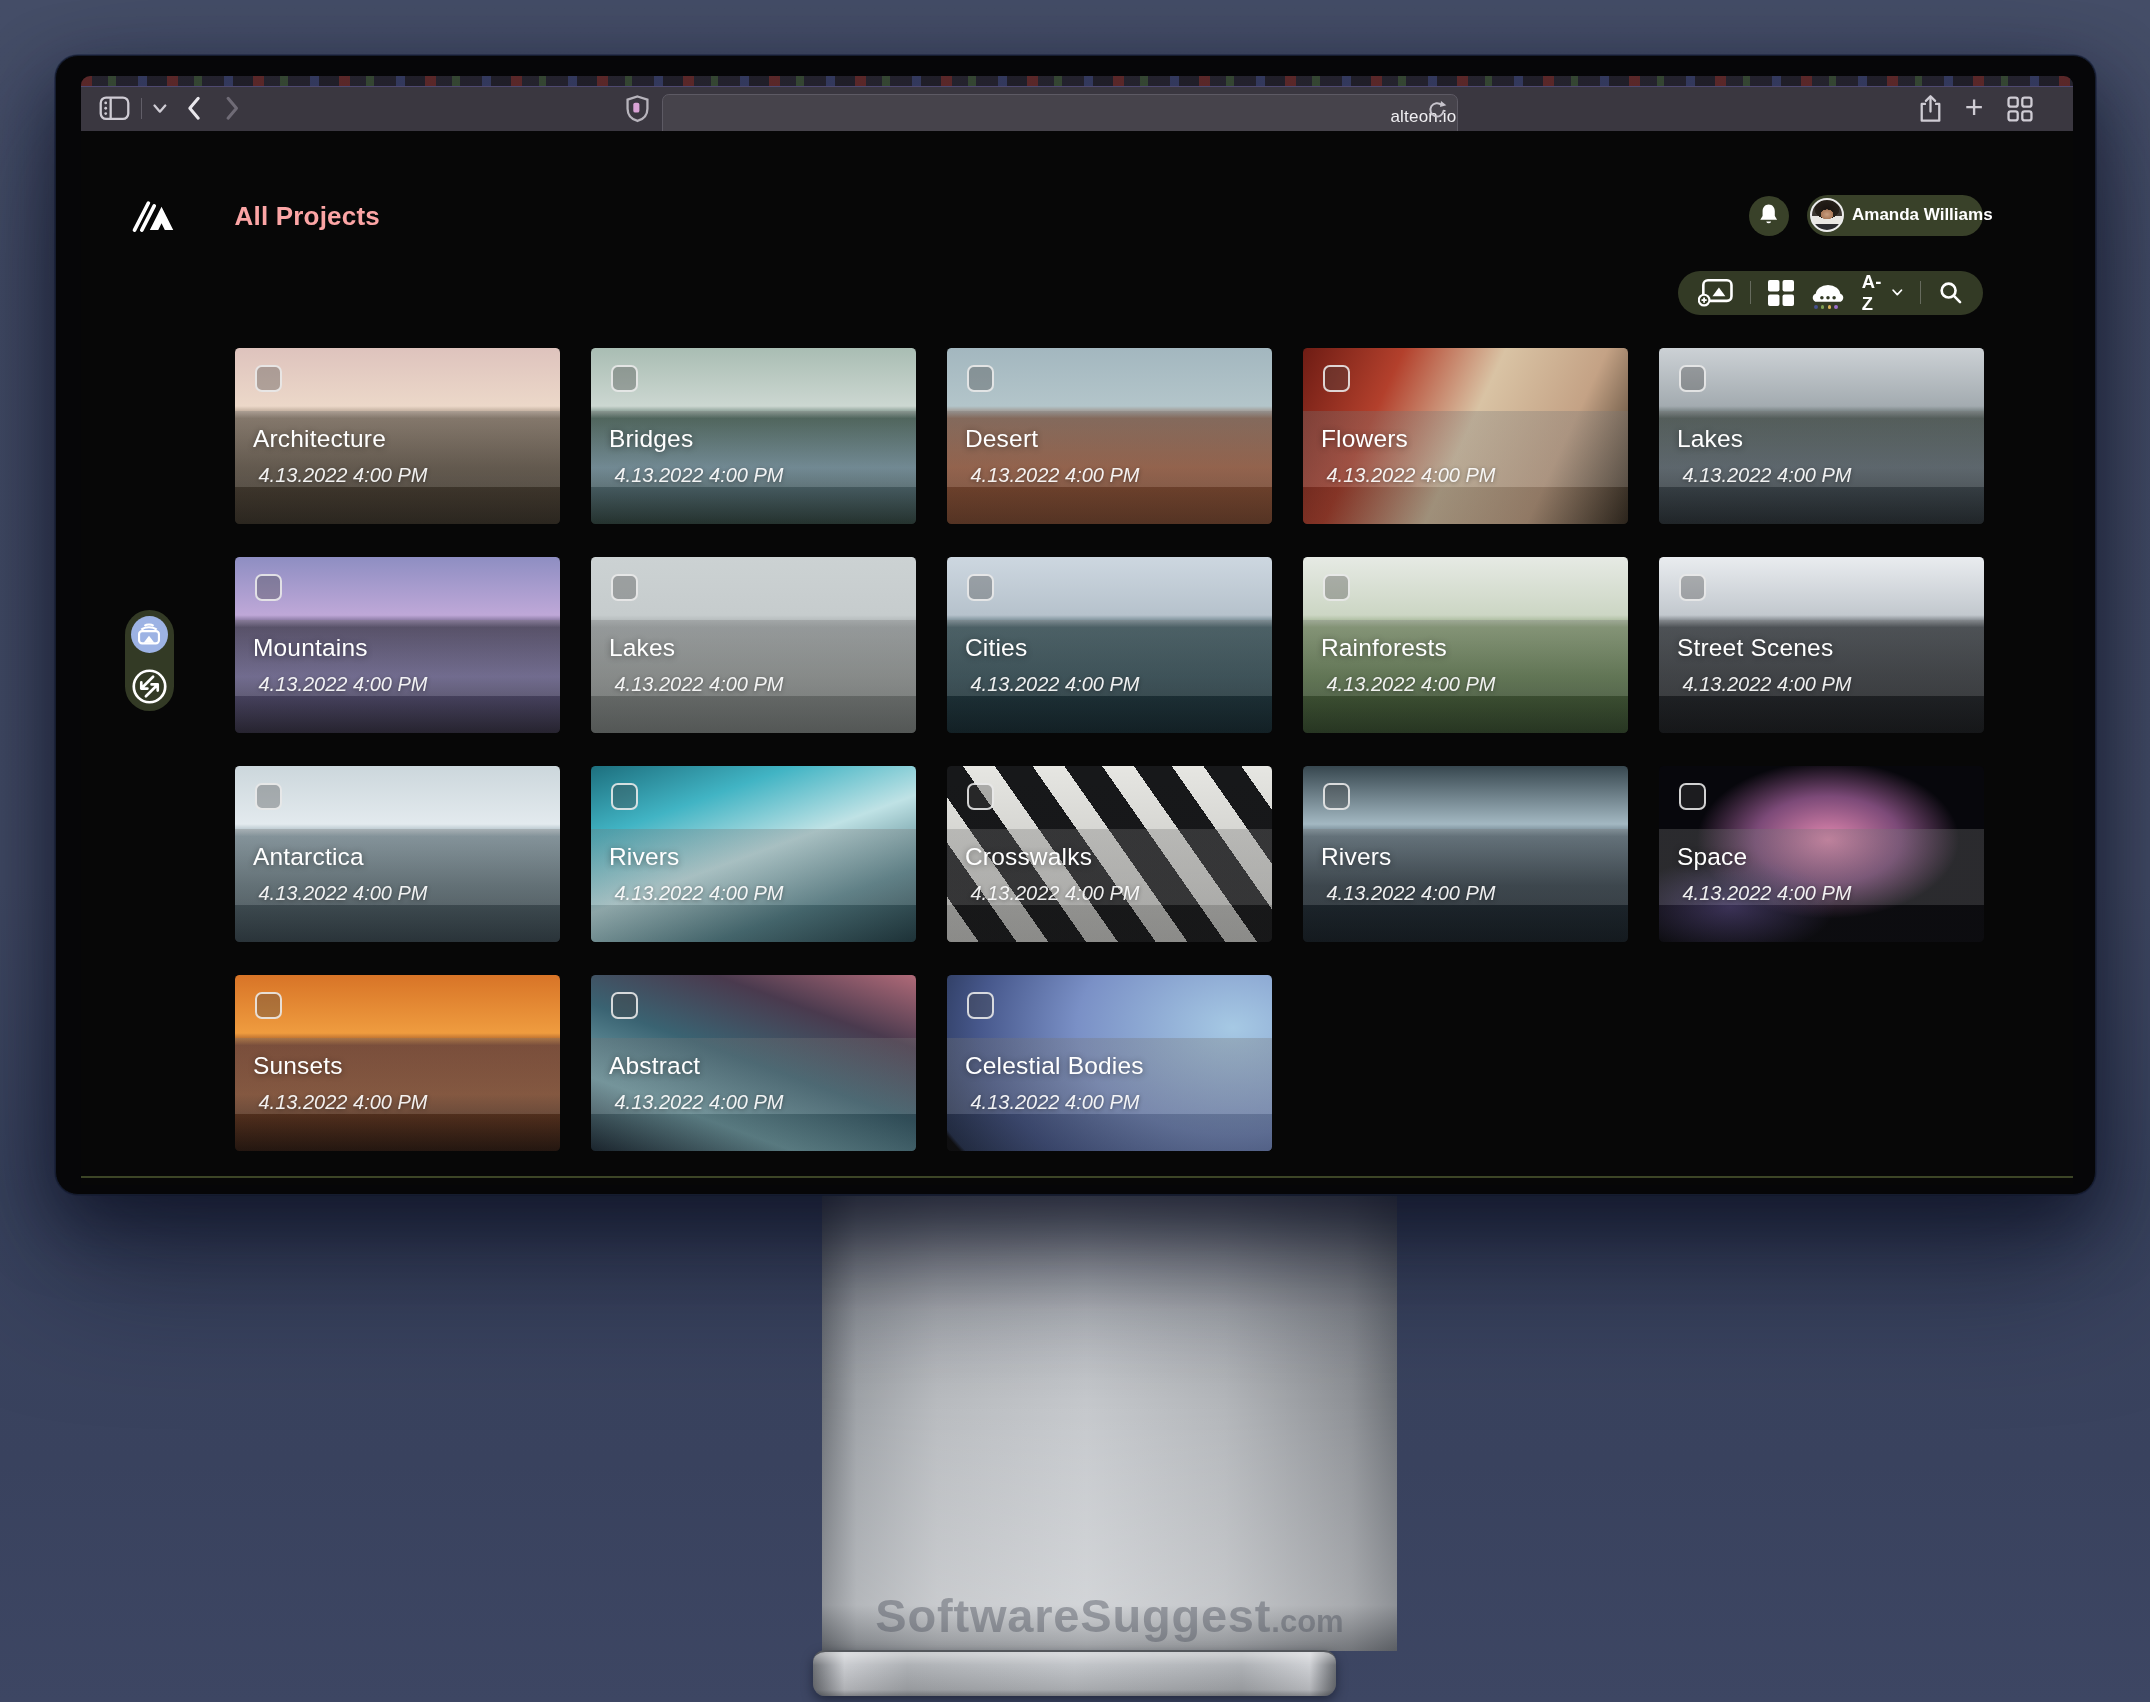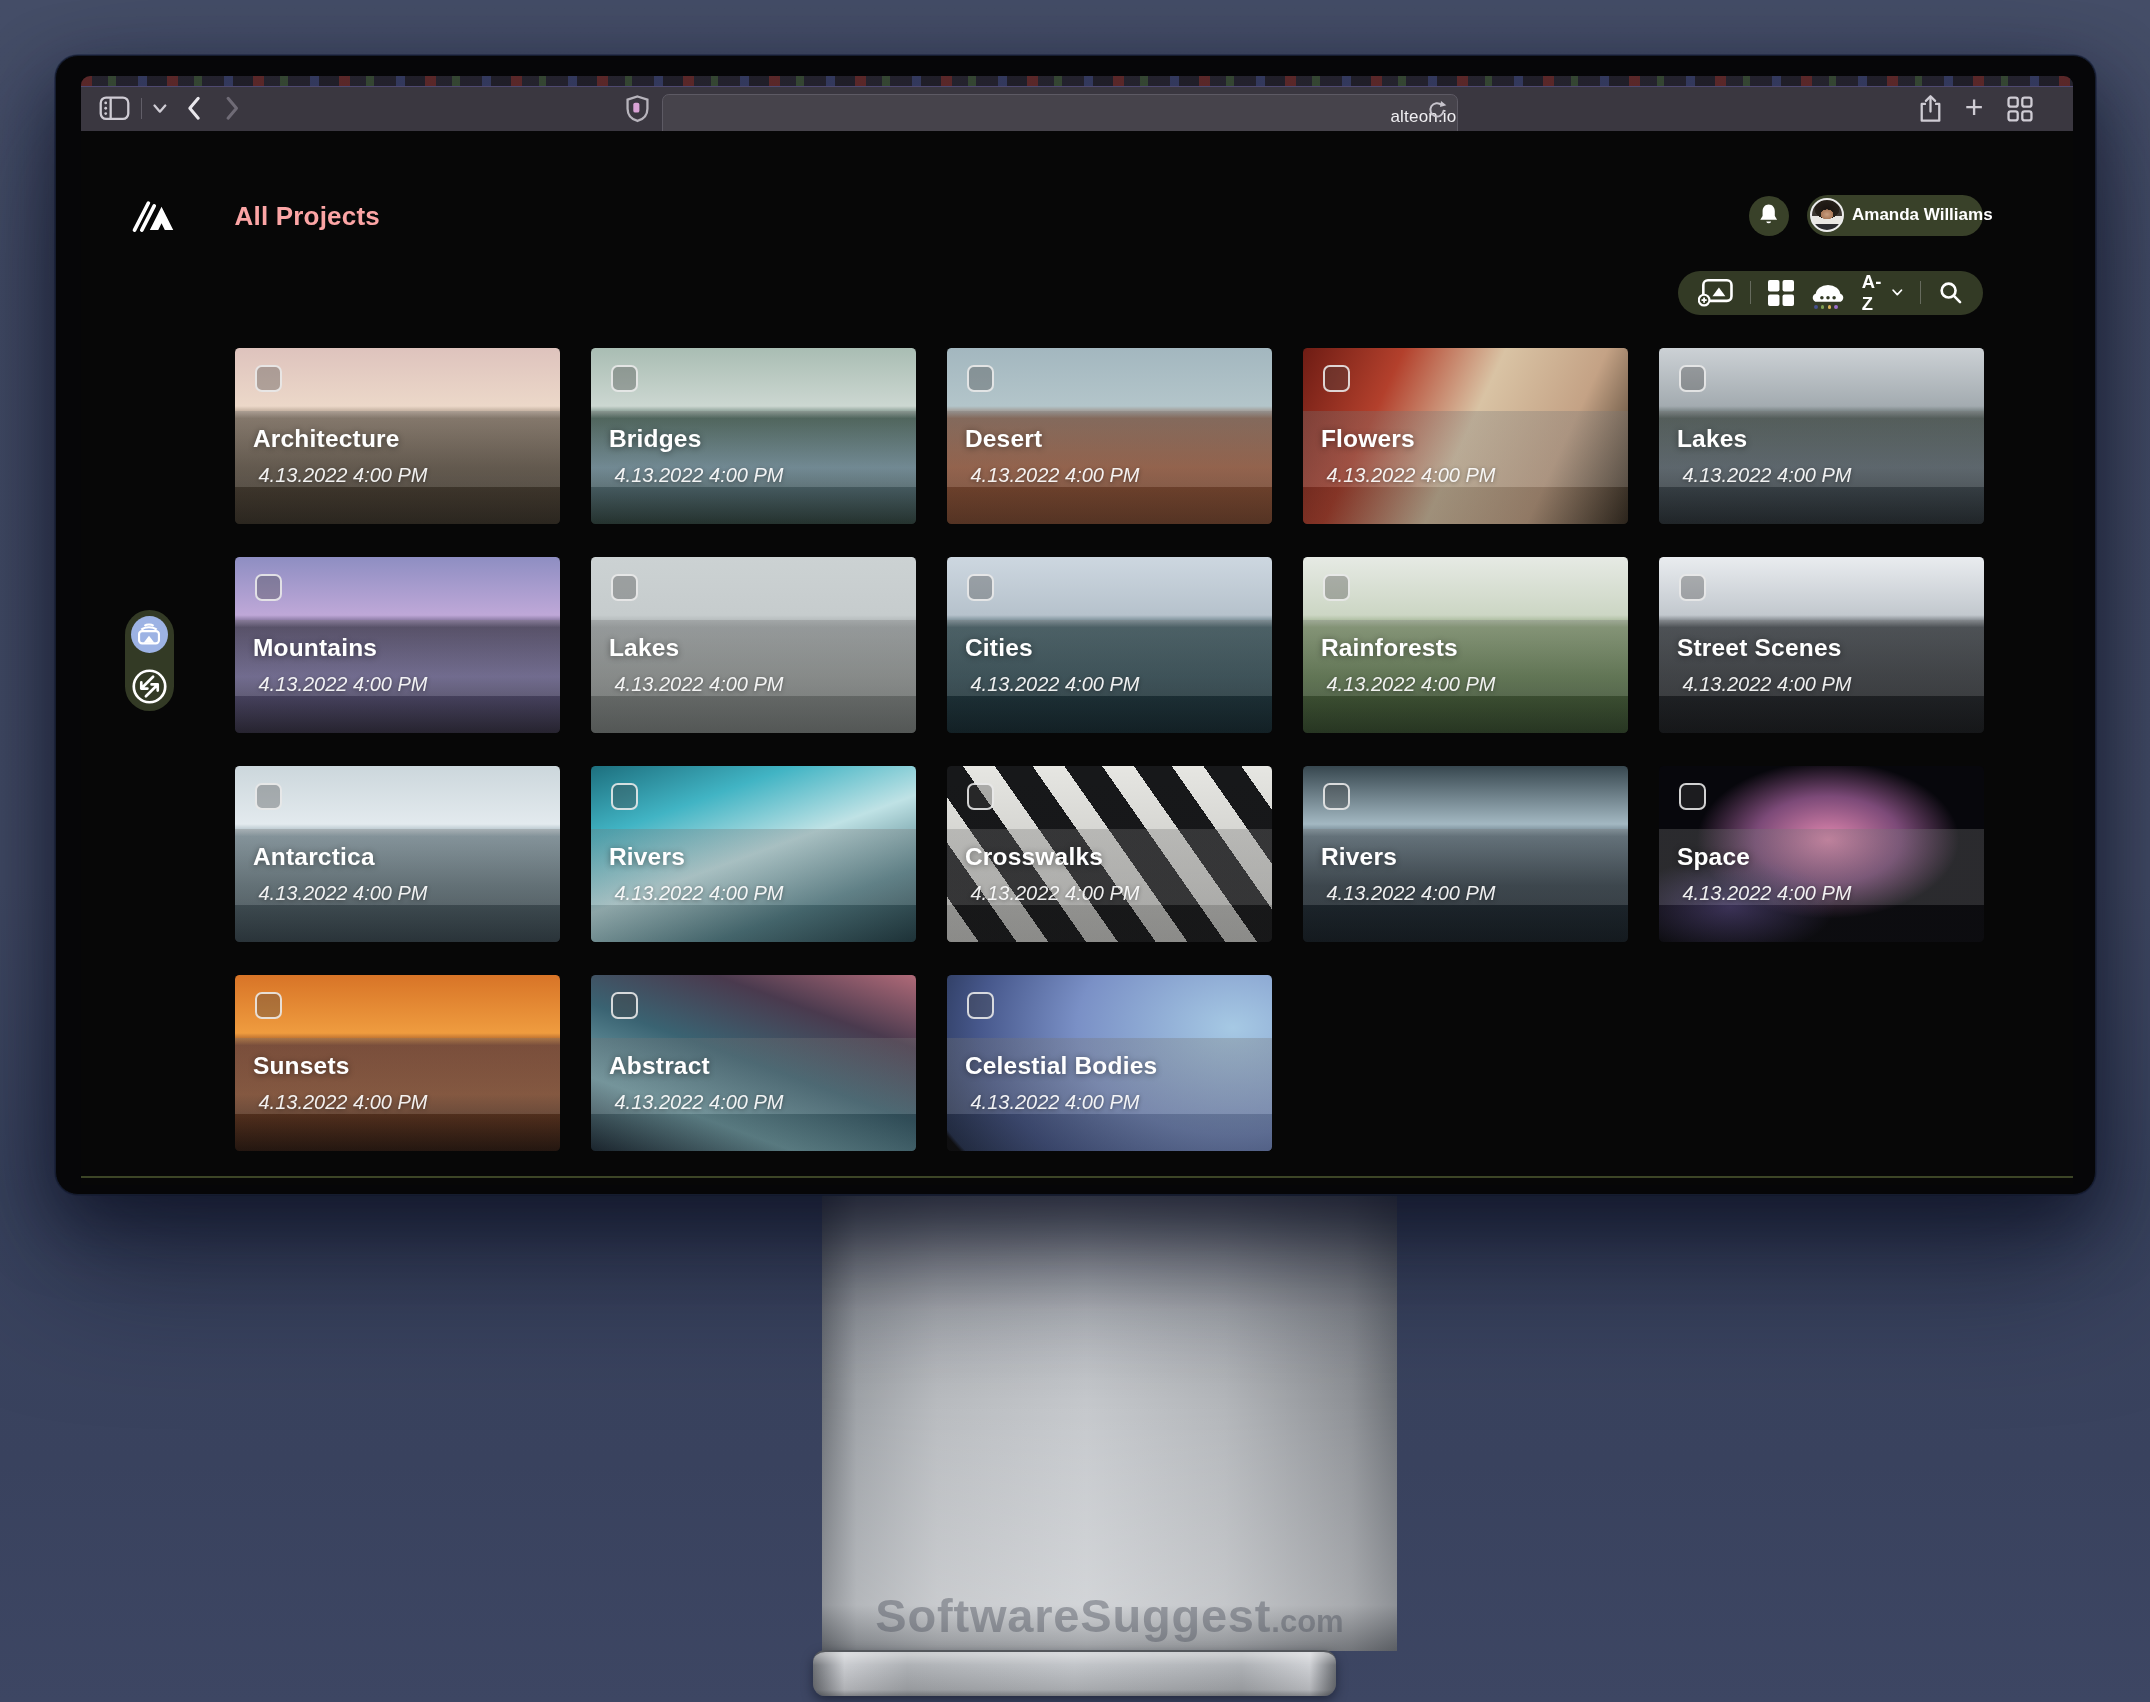--- a/index.html
+++ b/index.html
@@ -101,21 +101,21 @@
   .card-img { position:absolute; inset:0; }
   .card-scrim {
     position:absolute; inset:0;
     background:linear-gradient(180deg, rgba(0,0,0,0) 0 36%, rgba(118,118,118,.32) 36% 79%, rgba(25,25,25,.30) 79% 100%);
   }
   .card-check {
     position:absolute; left:20px; top:17px; width:27.5px; height:27.5px; border-radius:6.9px;
     border:2.3px solid rgba(242,242,242,.85); background:rgba(70,70,70,.35);
   }
   .card-title {
-    position:absolute; left:18.4px; top:77px; color:#fff; font-size:24.5px; font-weight:700;
+    position:absolute; left:18.4px; top:77px; color:#fff; font-size:24.5px; font-weight:400;
     text-shadow:0 0.8px 6.1px rgba(0,0,0,.45); letter-spacing:0.2px;
   }
   .card-date {
     position:absolute; left:24px; top:116px; color:rgba(255,255,255,.92); font-size:20px;
     text-shadow:0 0.8px 4.6px rgba(0,0,0,.4);
     font-style:italic;
   }
 
   
   .stand-col {

